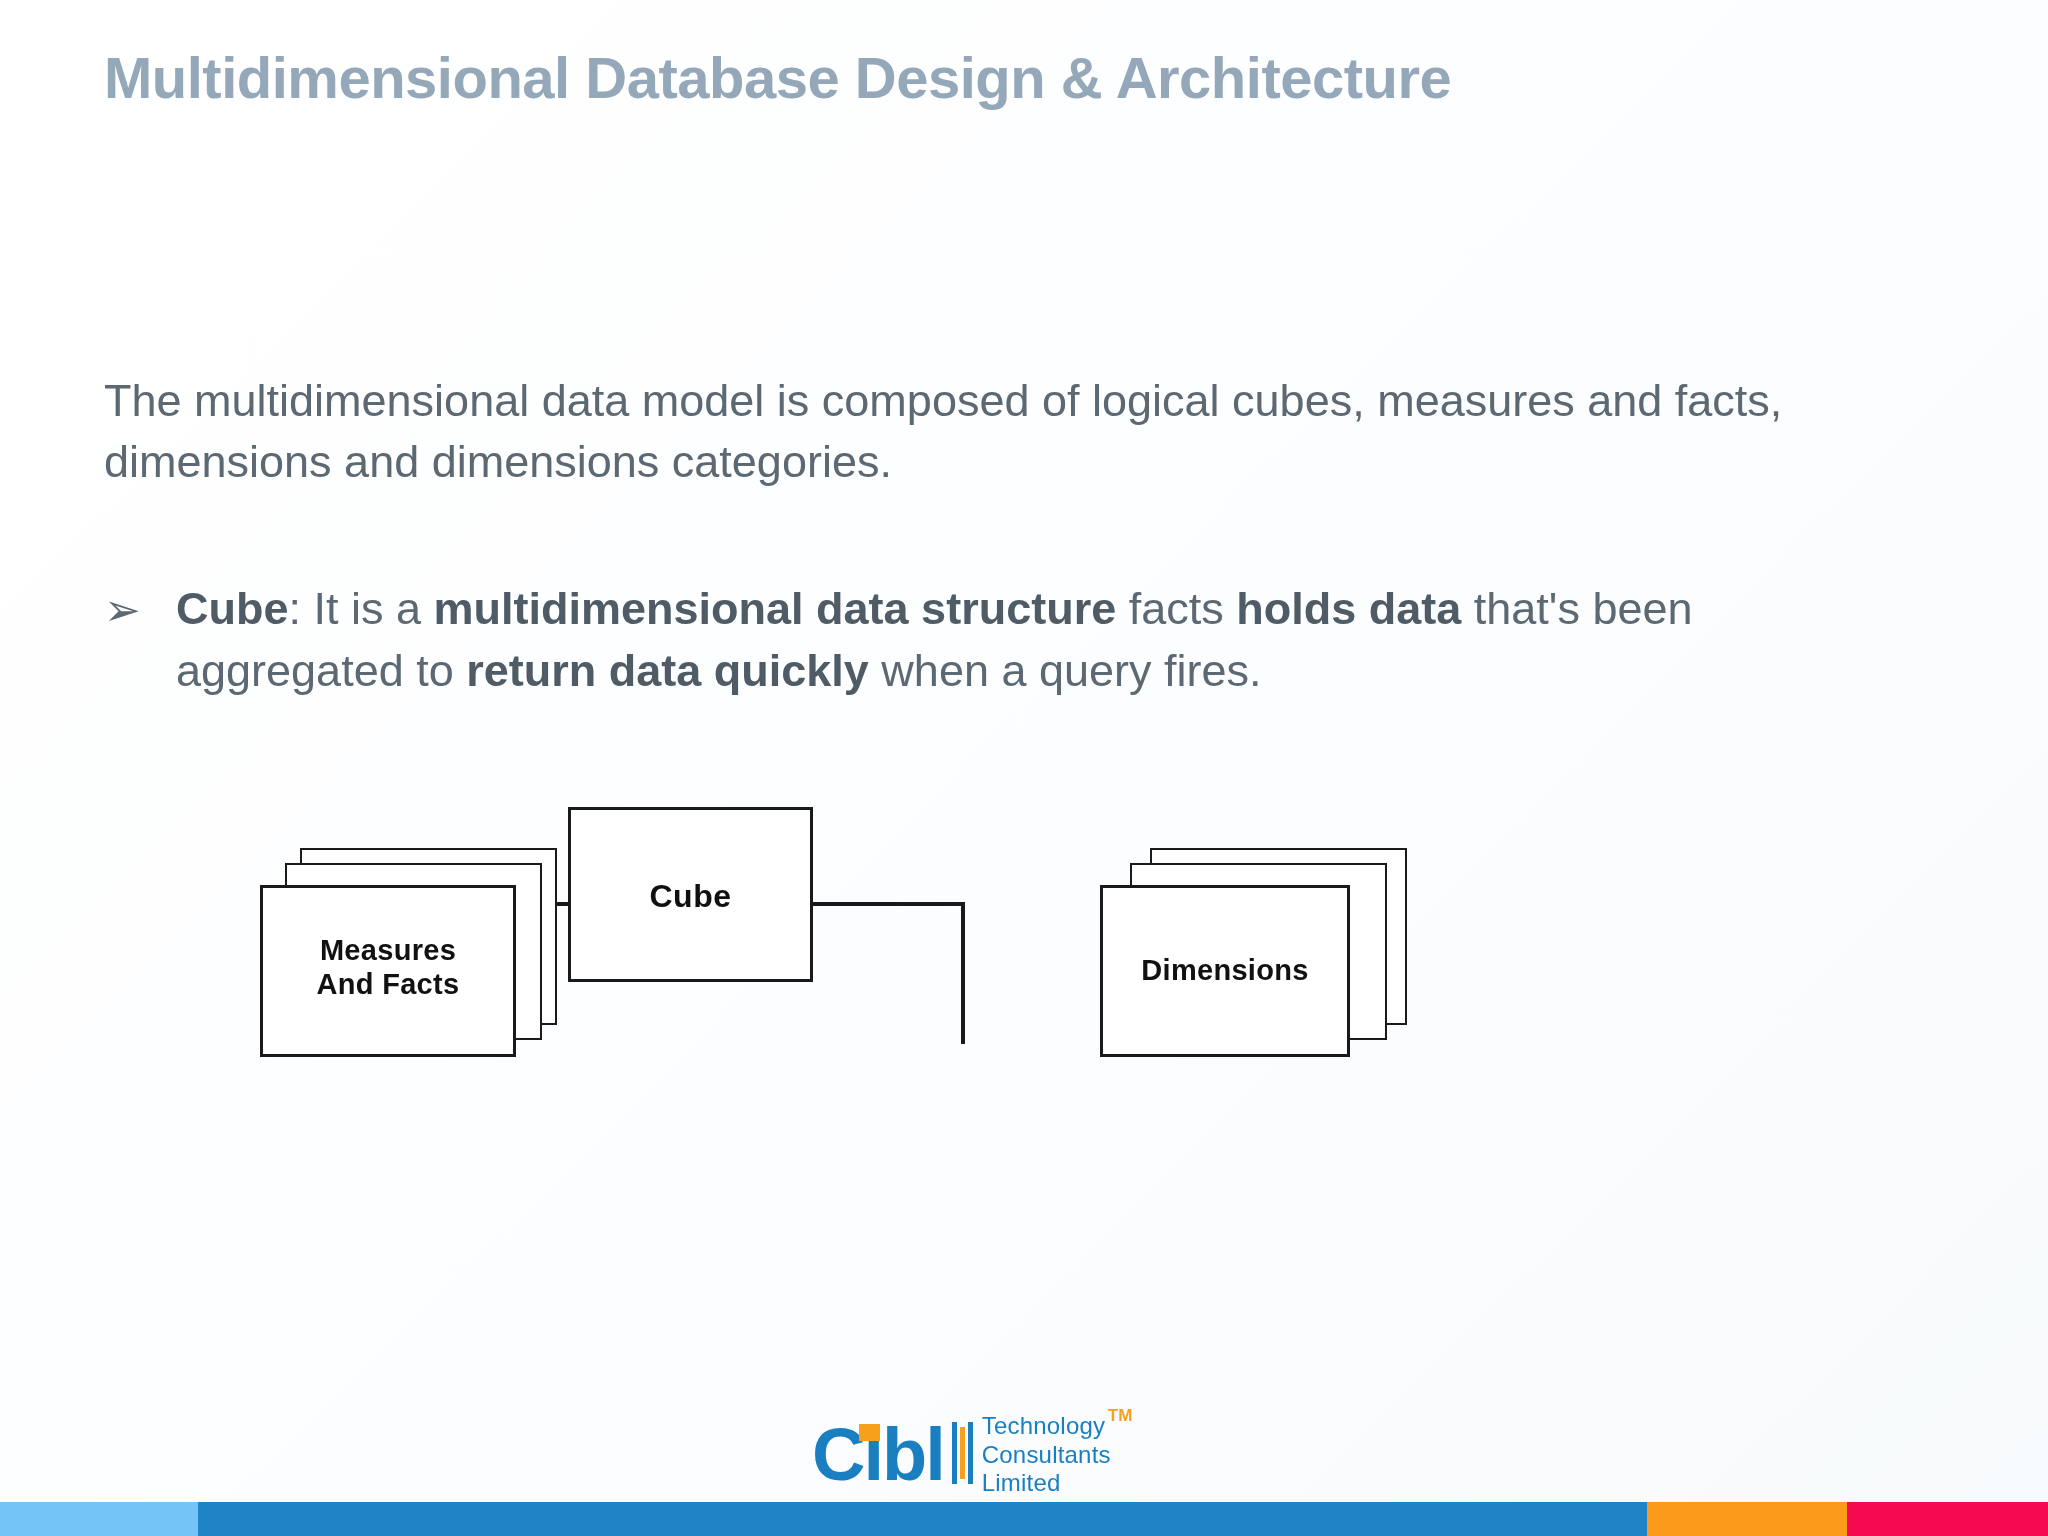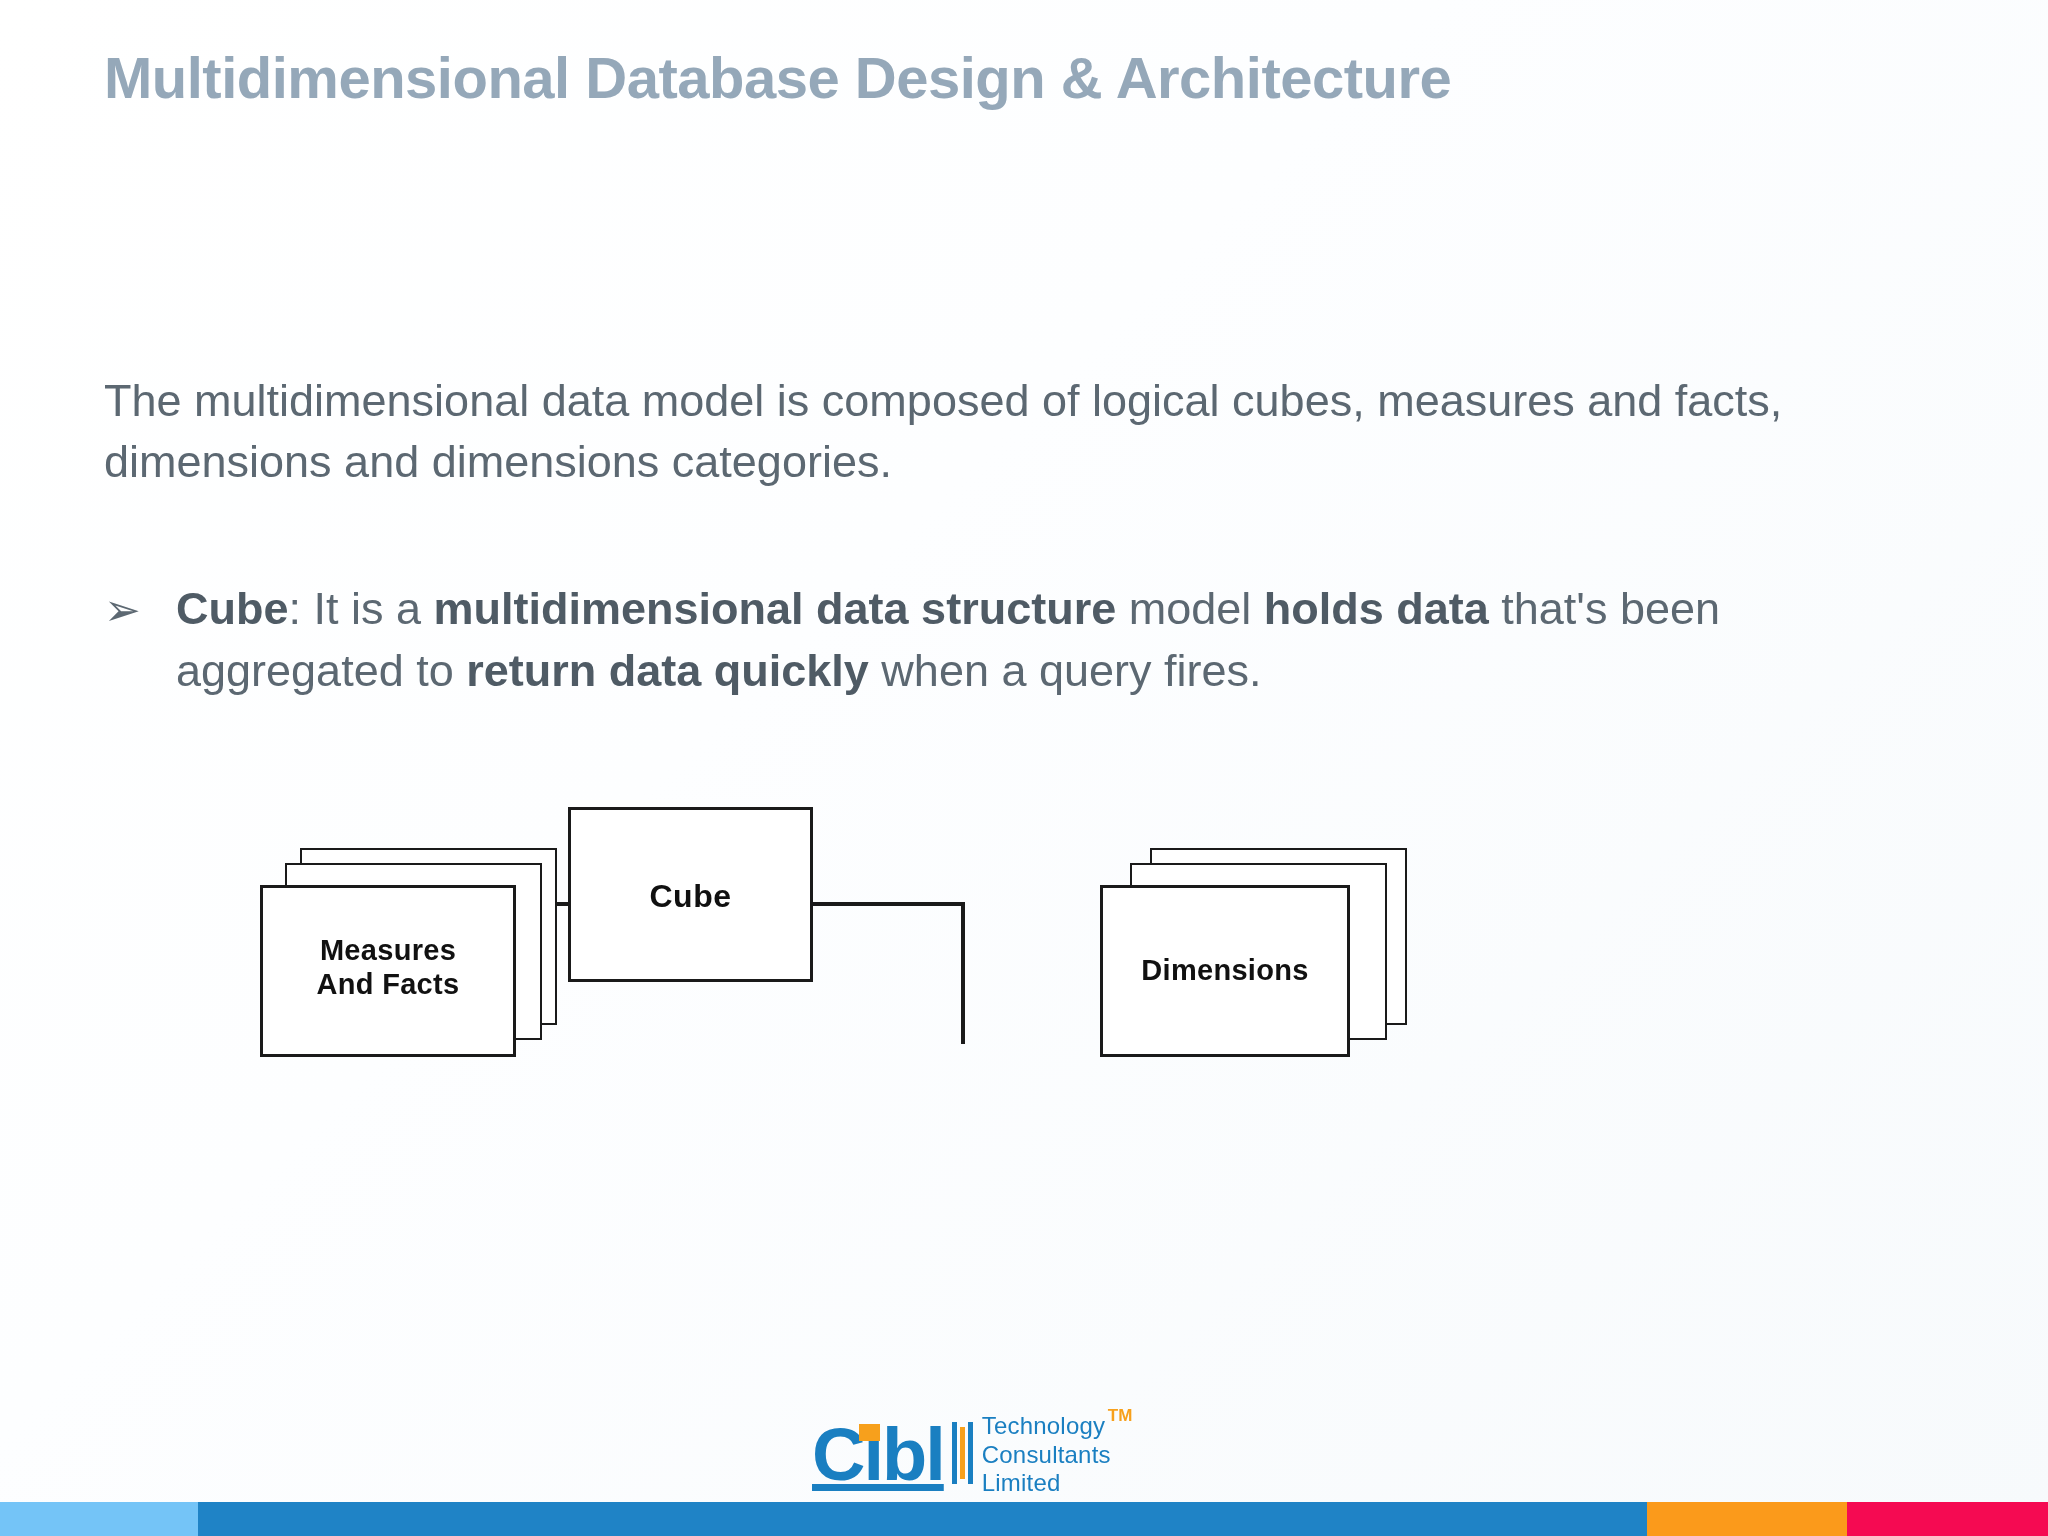--- a/index.html
+++ b/index.html
@@ -155,21 +155,20 @@
     align-items: center;
   }
   .logo-mark {
     position: relative;
     font-size: 74px;
     font-weight: bold;
     color: #1a7fc1;
     letter-spacing: -2px;
     line-height: 1;
     padding-right: 4px;
-    text-decoration: underline;
   }
   .logo-dot {
     position: absolute;
     left: 47px;
     top: 6px;
     width: 21px;
     height: 17px;
     background: #f7a01c;
   }
   .logo-bars {
@@ -212,21 +211,21 @@
 <body>
 
 <div class="slide">
 
   <div class="title">Multidimensional Database Design &amp; Architecture</div>
 
   <div class="lead">The multidimensional data model is composed of logical cubes, measures and facts, dimensions and dimensions categories.</div>
 
   <div class="bullet-row">
     <span class="bullet-marker">➢</span>
-    <span class="bullet-text" id="bullet-text-0"><b>Cube</b><span>: It is a </span><b>multidimensional data structure</b><span> model </span><b>holds data</b><span> that's been aggregated to </span><b>return data quickly</b><span> when a query fires.</span></span>
+    <span class="bullet-text" id="bullet-text-0"><b>Cube</b><span>: It is a </span><b>multidimensional data structure</b><span> facts </span><b>holds data</b><span> that's been aggregated to </span><b>return data quickly</b><span> when a query fires.</span></span>
   </div>
 
   <div class="diagram">
 
     <div class="dg-line" id="conn-left-h"></div>
     <div class="dg-line" id="conn-left-v"></div>
     <div class="dg-line" id="conn-right-h"></div>
     <div class="dg-line" id="conn-right-v"></div>
 
     <div class="dg-box" id="cube-box">

